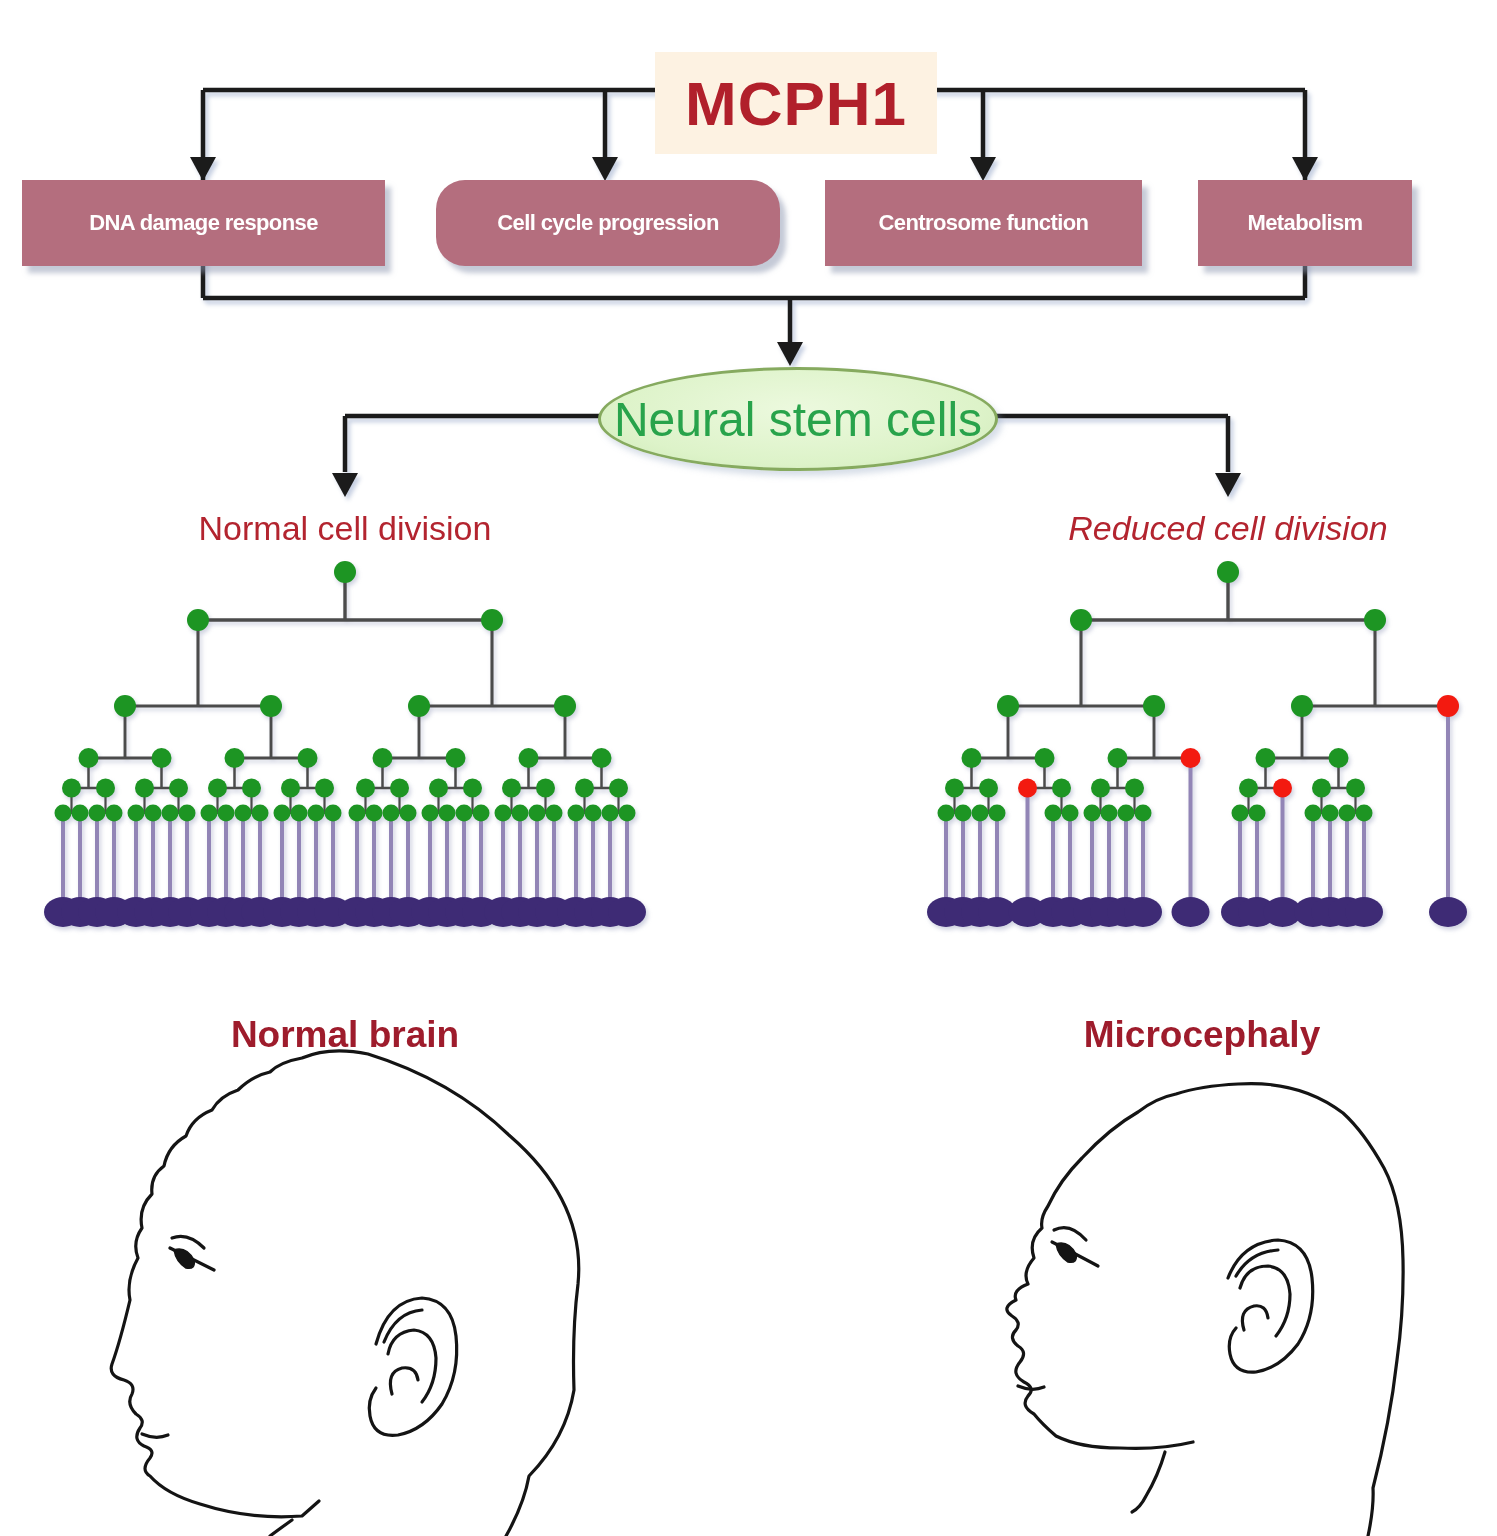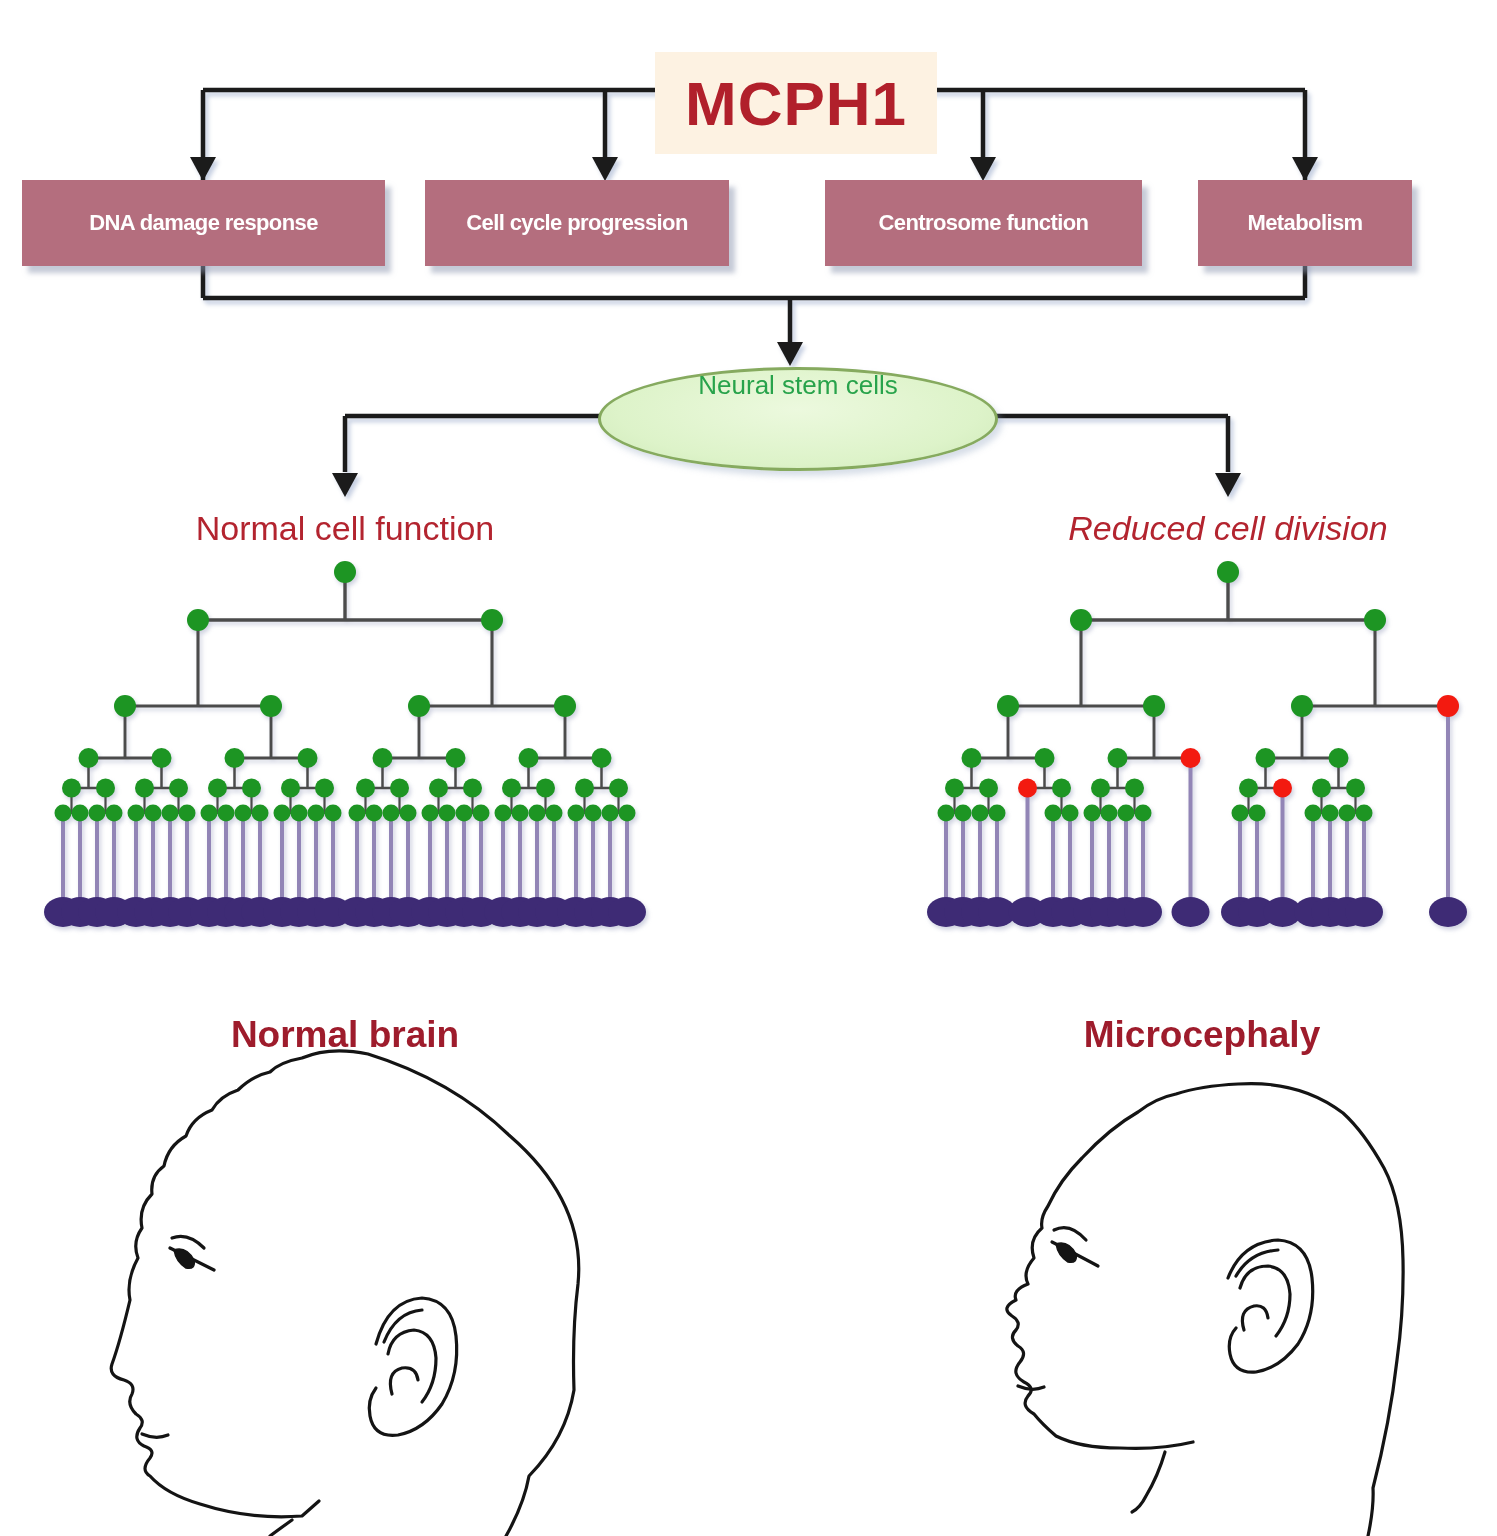--- a/index.html
+++ b/index.html
@@ -23,22 +23,22 @@
   .mcph1-box{position:absolute;left:655px;top:24px;width:282px;height:102px;z-index:2;
     background:var(--title-bg);display:flex;align-items:center;justify-content:center;
     color:var(--title-red);font-size:62px;font-weight:bold;letter-spacing:1px;margin-top:28px;}
   .fn-box{position:absolute;top:180px;height:86px;z-index:2;background:var(--box-bg);
     color:var(--box-text);font-weight:bold;font-size:22px;letter-spacing:-0.6px;
     display:flex;align-items:center;justify-content:center;text-align:center;
     box-shadow:6px 7px 5px rgba(140,150,175,.5);}
   .hub-ellipse{position:absolute;left:598px;top:367px;width:394px;height:98px;z-index:2;
     border:3px solid var(--hub-border);border-radius:50%;
     background:radial-gradient(ellipse at 50% 40%, #ecf9de 0%, var(--hub-fill) 65%, #cde8b6 100%);
-    display:flex;align-items:flex-start;justify-content:center;
-    color:var(--hub-text);font-size:26px;
+    display:flex;align-items:center;justify-content:center;
+    color:var(--hub-text);font-size:48px;
     box-shadow:4px 5px 6px rgba(140,160,190,.35);}
   .division-label{position:absolute;top:509px;z-index:2;width:500px;text-align:center;
     color:var(--division-text);font-size:34px;}
   .outcome-label{position:absolute;top:977px;z-index:2;width:500px;text-align:center;
     color:var(--outcome-text);font-size:37px;font-weight:bold;margin-top:37px;}
   .sketch{position:absolute;z-index:1;}
   .sketch path{stroke:var(--sketch-black);stroke-width:3.2;fill:none;
     stroke-linecap:round;stroke-linejoin:round;}
   .sketch path.fill{fill:var(--sketch-black);stroke-width:1.5;}
 </style>
@@ -395,35 +395,35 @@
       </g>
   </svg>
 
   <div class="mcph1-box">
     <span>MCPH1</span>
   </div>
 
   <div class="fn-box" style="left:22px;width:363px;">
     <span>DNA damage response</span>
   </div>
-  <div class="fn-box" style="left:425px;width:304px;">
+  <div class="fn-box" style="left:436px;width:344px;border-radius:29px;">
     <span>Cell cycle progression</span>
   </div>
   <div class="fn-box" style="left:825px;width:317px;">
     <span>Centrosome function</span>
   </div>
   <div class="fn-box" style="left:1198px;width:214px;">
     <span>Metabolism</span>
   </div>
 
   <div class="hub-ellipse">
     <span>Neural stem cells</span>
   </div>
 
-  <div class="division-label" style="left:95px;">Normal cell function</div>
+  <div class="division-label" style="left:95px;">Normal cell division</div>
   <div class="division-label" style="left:978px;font-style:italic;">Reduced cell division</div>
 
   <div class="outcome-label" style="left:95px;">Normal brain</div>
   <div class="outcome-label" style="left:952px;">Microcephaly</div>
 
   <svg class="sketch" style="left:80px;top:1042px;" width="520" height="494" viewBox="0 0 520 494">
     <path d="M 426 494 Q 444 462 449 434 Q 486 396 494 348 Q 492 290 498 242
       Q 506 160 430 94 Q 372 38 288 12 Q 250 4 222 16 Q 200 20 190 30 Q 172 34 158 48 Q 140 54 132 68
       Q 112 76 106 94 Q 88 104 84 124 Q 70 134 72 152 Q 58 166 62 186 Q 52 200 58 216 Q 46 238 50 258
       Q 40 300 32 322 Q 28 334 44 338 Q 56 342 52 352 Q 46 362 56 372 Q 66 378 60 386 Q 52 398 64 404

